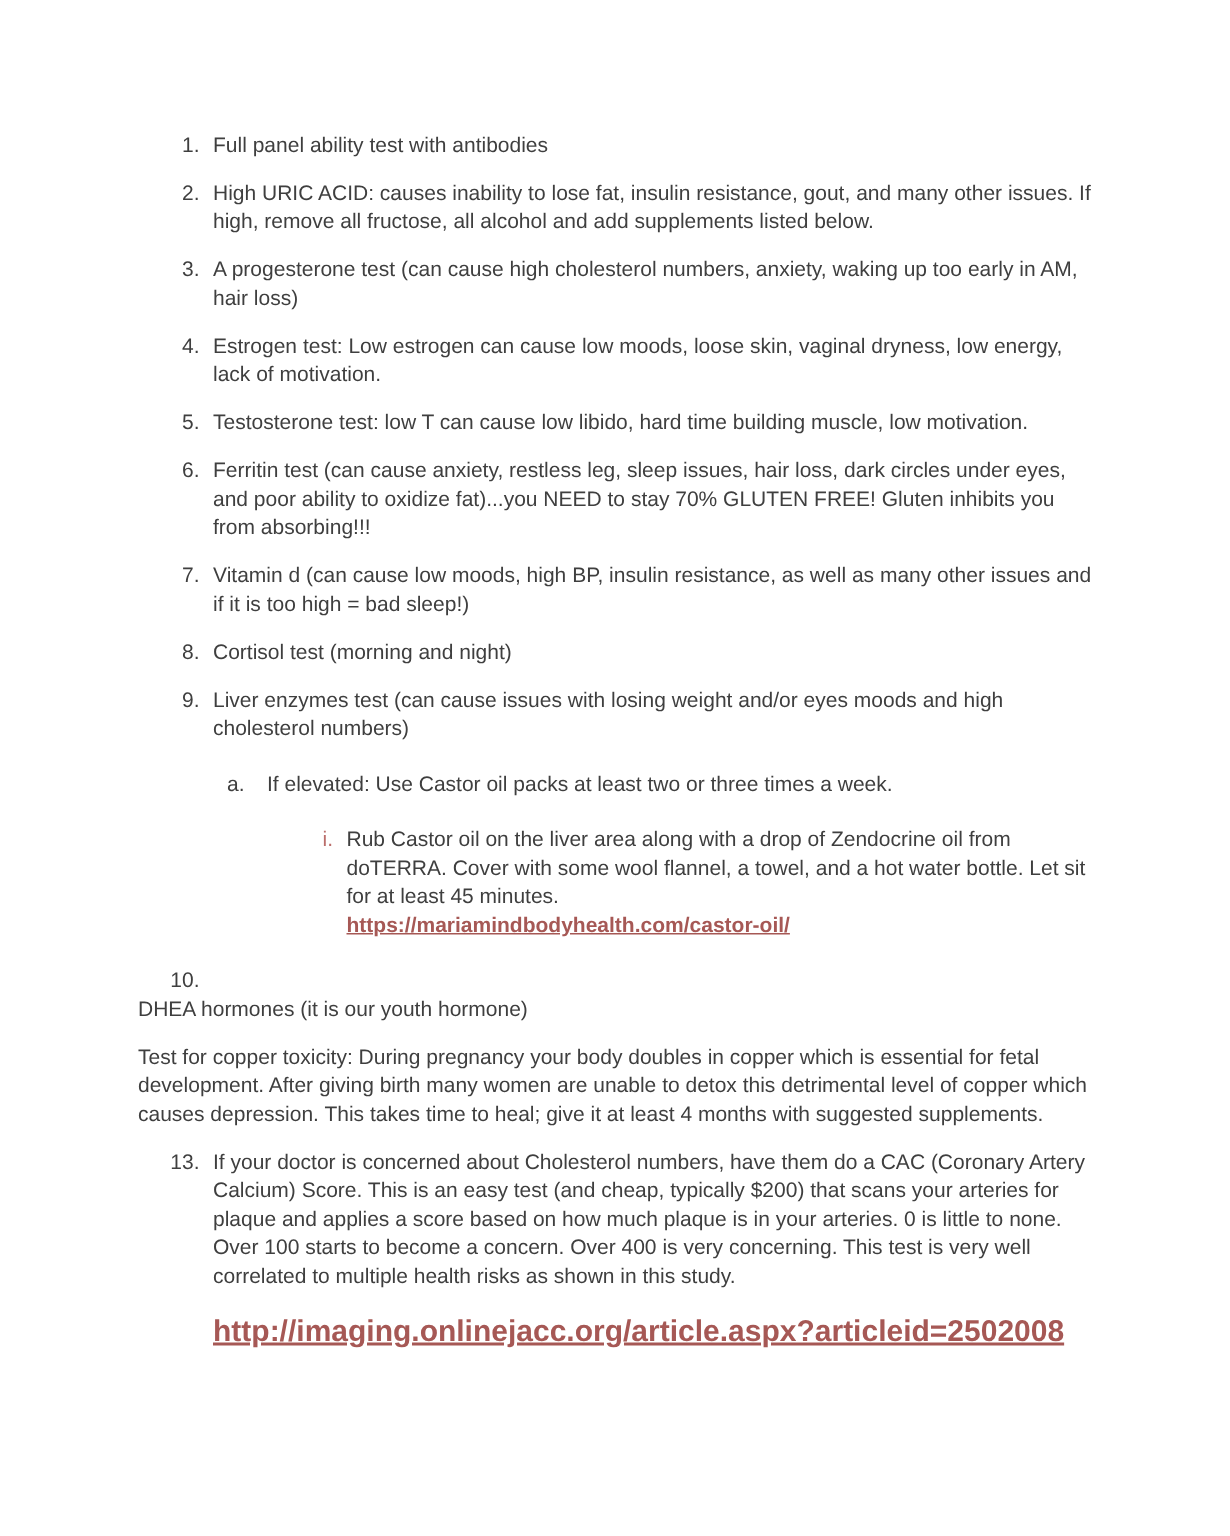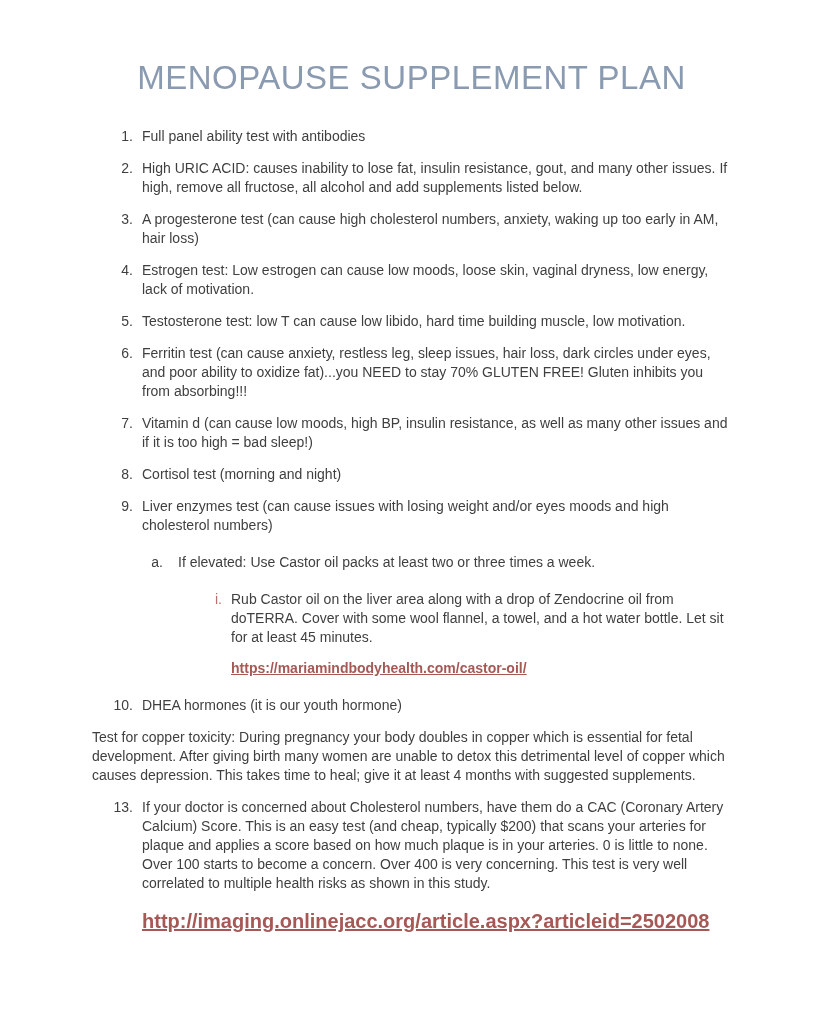--- a/index.html
+++ b/index.html
@@ -57,33 +57,32 @@
   .lvl2 { margin-top: 18px; }
   .lvl2 .marker { width: 71px; padding-right: 15px; }
   .lvl3 { margin-top: 18px; }
   .lvl3 .marker { width: 130px; padding-right: 9px; color: #bb6e6b; }
   .doc-link {
     color: #a65855;
     font-weight: 700;
     text-decoration: underline;
     cursor: pointer;
   }
-  .link-line { margin-top: 12px; }
+  .link-line { margin-top: 0; }
   .study-link-par {
     margin: 19px 0 0 50px;
     font-size: 20px;
     line-height: 19px;
   }
 </style>
 </head>
 <body>
 
 <div class="page">
 
-  <h1 class="doc-title">MENOPAUSE SUPPLEMENT PLAN</h1>
 
 
   <div class="list">
 
     <div class="item lvl1">
       <span class="marker">1.</span>
       <span class="text">Full panel ability test with antibodies</span>
     </div>
 
     <div class="item lvl1">
@@ -134,21 +133,21 @@
     <div class="item lvl3">
       <span class="marker">i.</span>
       <span class="text">
         <span>Rub Castor oil on the liver area along with a drop of Zendocrine oil from doTERRA.  Cover with some wool flannel, a towel, and a hot water bottle. Let sit for at least 45 minutes.</span>
         <span class="link-line" style="display:block;">
           <a class="doc-link" href="#">https://mariamindbodyhealth.com/castor-oil/</a>
         </span>
       </span>
     </div>
 
-    <div class="item lvl1" style="margin-top:18px;">
+    <div class="item lvl1" style="margin-top:18px;flex-direction:column;">
       <span class="marker">10.</span>
       <span class="text">DHEA hormones (it is our youth hormone)</span>
     </div>
 
 
     <div class="item lvl1">
       <span class="text">Test for copper toxicity: During pregnancy your body doubles in copper which is essential for fetal development. After giving birth many women are unable to detox this detrimental level of copper which causes depression. This takes time to heal; give it at least 4 months with suggested supplements.</span>
     </div>
 
     <div class="item lvl1">

